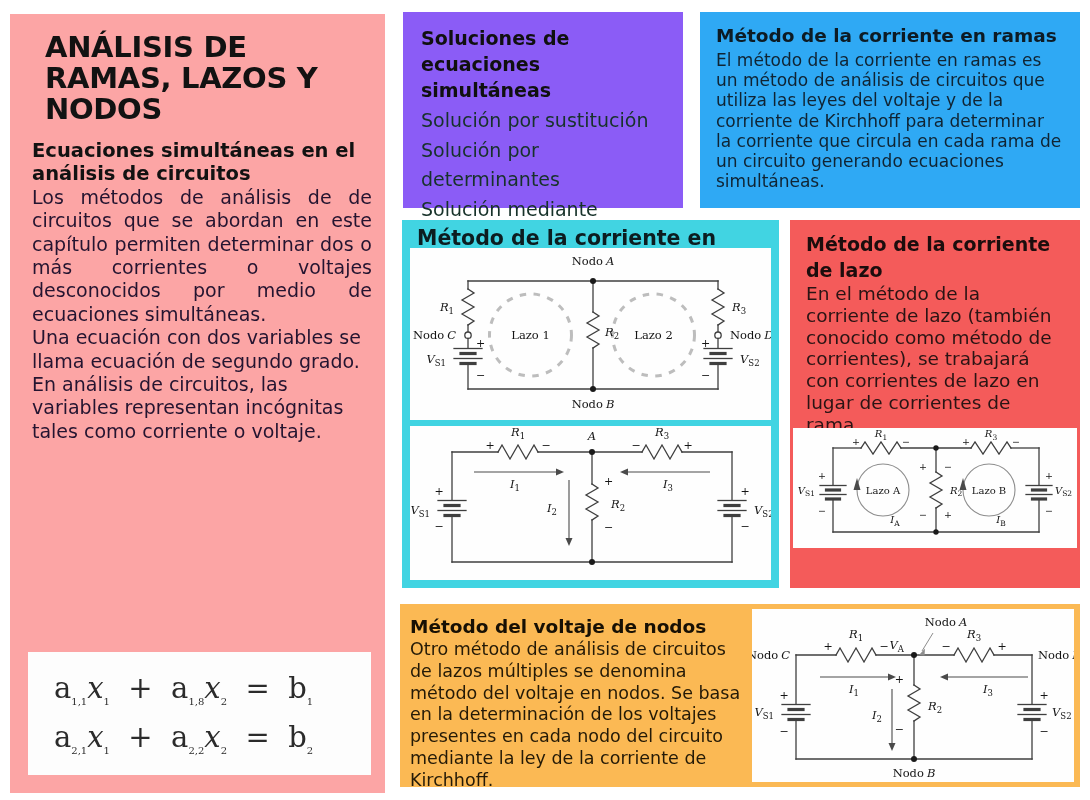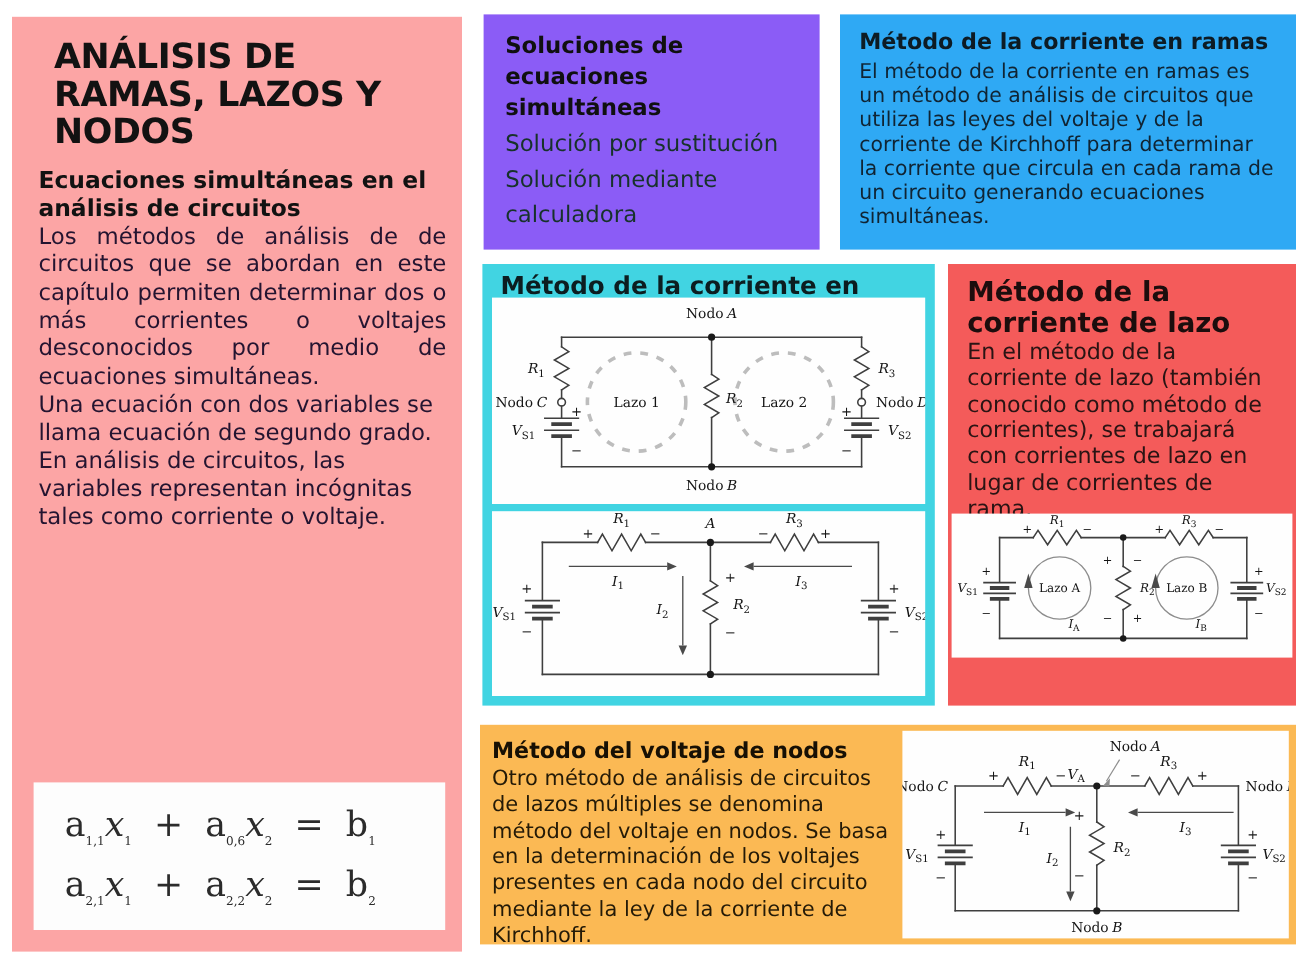--- a/index.html
+++ b/index.html
@@ -32,21 +32,21 @@
   .p-blue h3{margin:0 0 2px 0;font-size:18.5px;line-height:25px;font-weight:bold;color:#0d1b24;}
   .p-blue p{margin:0;font-size:17px;line-height:20.2px;color:#102433;}
 
   .p-cyan{left:402px;top:220px;width:377px;height:368px;background:#41d4e2;}
   .p-cyan h3{margin:0;padding:6px 0 0 15px;font-size:20.5px;line-height:24px;font-weight:bold;color:#0c1d20;}
   .wbox{position:absolute;background:#fefefe;}
   .box1{left:8px;top:28px;width:361px;height:172px;}
   .box2{left:8px;top:206px;width:361px;height:154px;}
 
   .p-red{left:790px;top:220px;width:290px;height:368px;background:#f45b5a;padding:11px 14px 0 16px;}
-  .p-red h3{margin:0;font-size:23px;line-height:26px;font-weight:bold;color:#1c0d0d;}
+  .p-red h3{margin:0;font-size:19px;line-height:26px;font-weight:bold;color:#1c0d0d;}
   .p-red p{margin:0;font-size:18.5px;line-height:21.8px;color:#2a1414;}
   .box3{left:3px;top:208px;width:284px;height:120px;}
 
   .p-orange{left:400px;top:604px;width:680px;height:183px;background:#fbb954;}
   .p-orange .txtcol{position:absolute;left:10px;top:10px;width:342px;}
   .p-orange h3{margin:0;font-size:18.5px;line-height:25px;font-weight:bold;color:#171004;}
   .p-orange p{margin:0;font-size:17.5px;line-height:21.8px;color:#241a07;}
   .box4{left:352px;top:5px;width:322px;height:173px;}
 
   
@@ -74,29 +74,30 @@
 <div class="poster">
 
   <section class="panel p-purple">
     <h1 class="title">ANÁLISIS DE RAMAS, LAZOS Y NODOS</h1>
     <div class="txt">
       <h3>Ecuaciones simultáneas en el análisis de circuitos</h3>
       <p class="just">Los métodos de análisis de de circuitos que se abordan en este capítulo permiten determinar dos o más corrientes o voltajes desconocidos por medio de ecuaciones simultáneas.</p>
       <p>Una ecuación con dos variables se llama ecuación de segundo grado. En análisis de circuitos, las variables representan incógnitas tales como corriente o voltaje.</p>
     </div>
     <div class="eq-box">
-      <div class="eq"><span>a</span><sub>1,1</sub><span class="it">x</span><sub>1</sub><span>  +  </span><span>a</span><sub>0,6</sub><span class="it">x</span><sub>2</sub><span>  =  </span><span>b</span><sub>1</sub></div>
+      <div class="eq"><span>a</span><sub>1,1</sub><span class="it">x</span><sub>1</sub><span>  +  </span><span>a</span><sub>1,8</sub><span class="it">x</span><sub>2</sub><span>  =  </span><span>b</span><sub>1</sub></div>
       <div class="eq"><span>a</span><sub>2,1</sub><span class="it">x</span><sub>1</sub><span>  +  </span><span>a</span><sub>2,2</sub><span class="it">x</span><sub>2</sub><span>  =  </span><span>b</span><sub>2</sub></div>
     </div>
   </section>
 
   <section class="panel p-teal">
     <h3>Soluciones de ecuaciones simultáneas</h3>
     <div class="list">
       <div class="item">Solución por sustitución</div>
+      <div class="item">Solución por determinantes</div>
       <div class="item">Solución mediante calculadora</div>
     </div>
   </section>
 
   <section class="panel p-blue">
     <h3>Método de la corriente en ramas</h3>
     <p>El método de la corriente en ramas es un método de análisis de circuitos que utiliza las leyes del voltaje y de la corriente de Kirchhoff para determinar la corriente que circula en cada rama de un circuito generando ecuaciones simultáneas.</p>
   </section>
 
   <section class="panel p-cyan">

